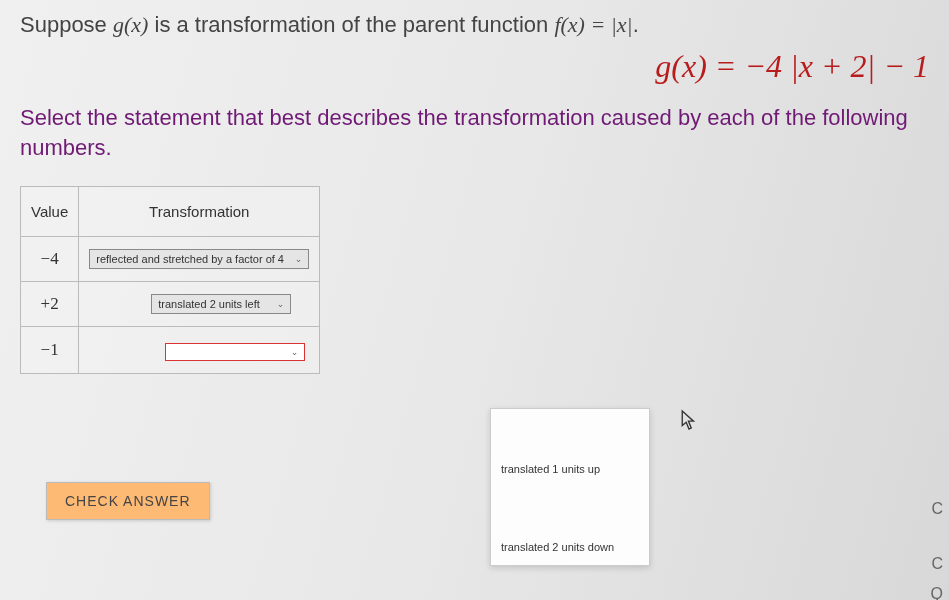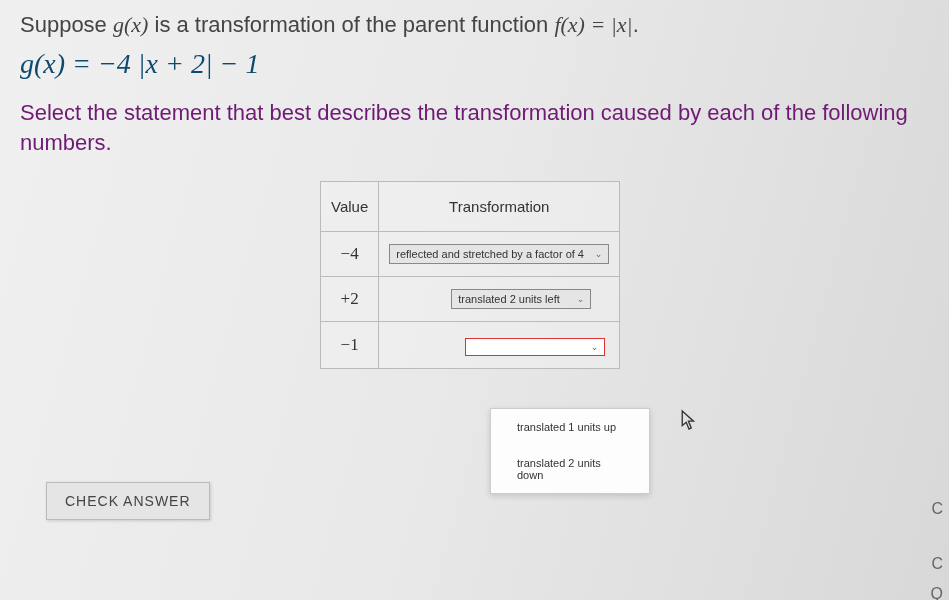--- a/index.html
+++ b/index.html
@@ -21,35 +21,34 @@
     }
     .intro {
       font-size: 22px;
       color: #444;
     }
     .math {
       font-family: 'Times New Roman', Times, serif;
       font-style: italic;
     }
     .equation {
-      text-align: left;
-      font-size: 28px;
+      text-align: right;
+      font-size: 32px;
       font-family: 'Times New Roman', Times, serif;
       font-style: italic;
-      color: #0c4a6e;
+      color: #b91c1c;
       margin: 10px 0 18px 0;
     }
     .instructions {
       font-size: 22px;
       color: #701a75;
       line-height: 1.35;
       margin-bottom: 24px;
     }
     .table-wrap {
-      margin-left: 300px;
       width: 294px;
     }
     table {
       border-collapse: collapse;
       width: 100%;
     }
     th, td {
       border: 1px solid #bbb;
       padding: 12px 10px;
       text-align: center;
@@ -97,30 +96,31 @@
     .dropdown-list {
       position: absolute;
       left: 490px;
       top: 408px;
       width: 160px;
       background: #fdfdfd;
       border: 1px solid #ccc;
       box-shadow: 0 2px 6px rgba(0,0,0,0.15);
     }
     .dropdown-item {
-      padding: 12px 26px;
+      padding: 12px 10px;
       font-size: 11px;
       color: #333;
       cursor: pointer;
+      margin-top: 42px;
     }
     .check-button {
       position: absolute;
       left: 46px;
       top: 482px;
-      background: #e5e5e5;
+      background: #fdba74;
       border: 1px solid #bbb;
       padding: 10px 18px;
       font-size: 14px;
       letter-spacing: 1px;
       color: #444;
       box-shadow: 1px 1px 3px rgba(0,0,0,0.15);
       cursor: pointer;
     }
     .cursor-icon {
       position: absolute;

